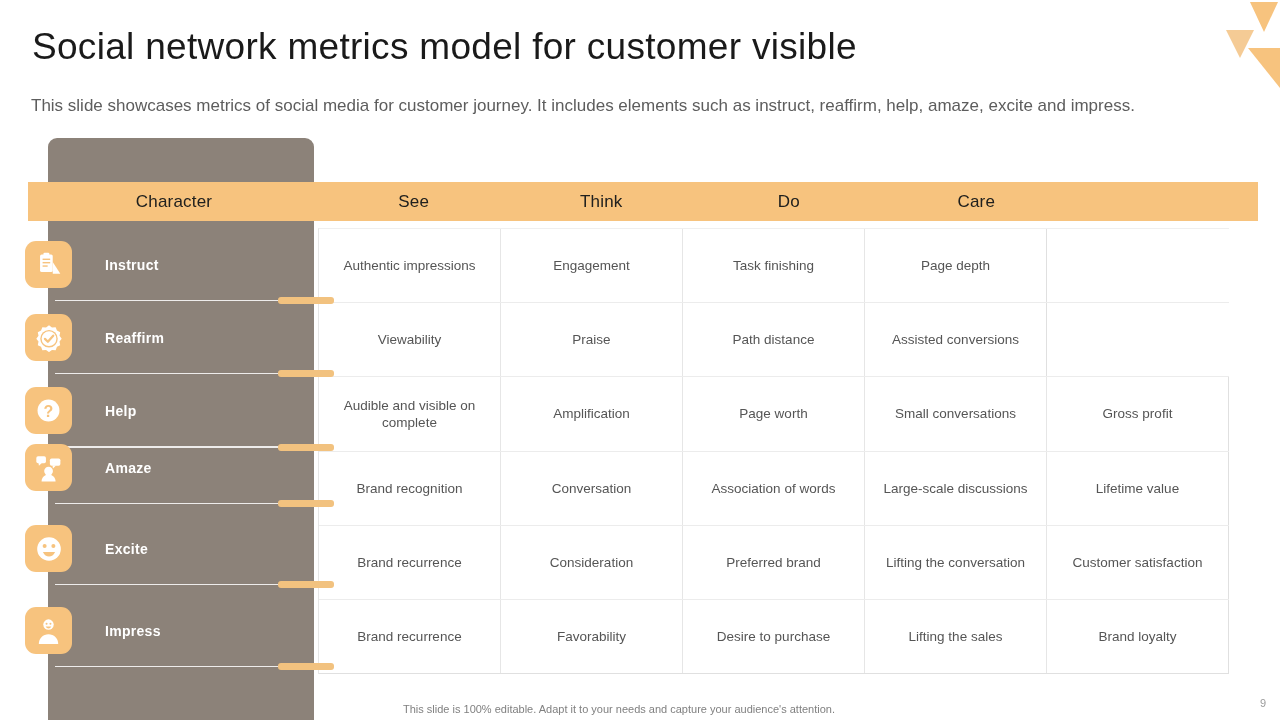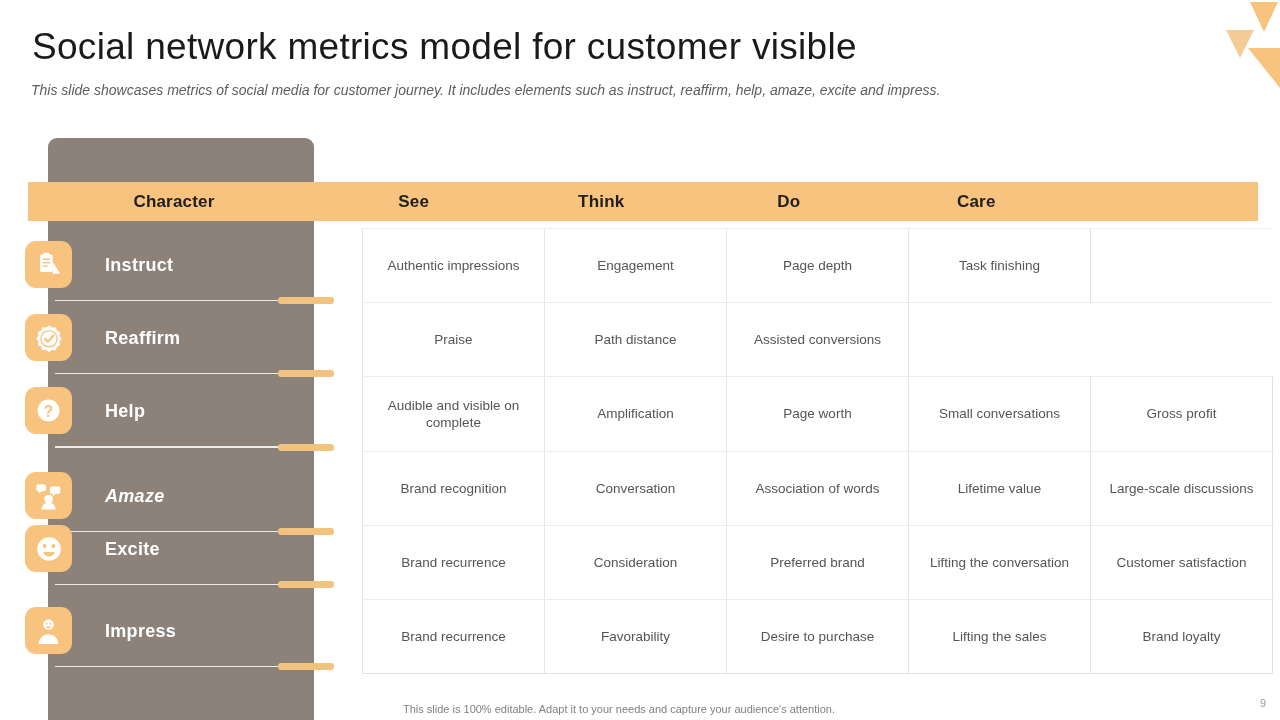--- a/index.html
+++ b/index.html
@@ -32,26 +32,25 @@
     top: 26px;
     font-size: 37px;
     font-weight: 400;
     color: #1a1a1a;
     letter-spacing: 0.3px;
     white-space: nowrap;
   }
   .slide-subtitle {
     position: absolute;
     left: 31px;
-    top: 82px;
-    font-size: 14px;
+    top: 96px;
+    font-size: 17px;
     color: #5d5d5d;
     font-weight: 400;
     white-space: nowrap;
-    font-style: italic;
   }
 
   
   .char-panel {
     position: absolute;
     left: 48px;
     top: 138px;
     width: 266px;
     height: 582px;
     background: #8c8279;
@@ -65,39 +64,38 @@
     top: 182px;
     width: 1230px;
     height: 39px;
     background: #f7c37e;
     display: flex;
     align-items: center;
     z-index: 5;
   }
   .head-cell {
     font-size: 17px;
-    font-weight: bold;
+    font-weight: normal;
     color: #20201e;
     text-align: center;
     letter-spacing: 0.2px;
   }
   .head-cell.character { width: 292px; }
   .head-cell.col       { width: 187.5px; }
 
   
   .table-wrap {
     position: absolute;
     left: 318px;
     top: 228px;
     width: 910px;
     border-left: 1px solid #e6e6e6;
     border-top: 1px solid #efefef;
     z-index: 4;
     background: #fff;
-    margin-left: 44px;
   }
   .t-row {
     display: flex;
     height: 73.2px;
     border-bottom: 1px solid #ececec;
   }
   .t-row:last-child { border-bottom: 1px solid #e0e0e0; }
   .t-cell {
     width: 182px;
     border-right: 1px solid #e6e6e6;
@@ -140,21 +138,21 @@
     border-radius: 11px;
     display: flex;
     align-items: center;
     justify-content: center;
   }
   .char-label {
     position: absolute;
     left: 105px;
     top: 50%;
     transform: translateY(-50%);
-    font-size: 18px;
+    font-size: 14px;
     font-weight: bold;
     color: #ffffff;
     letter-spacing: 0.3px;
   }
   .char-divider {
     position: absolute;
     left: 55px;
     bottom: 0;
     width: 260px;
     height: 1.6px;
@@ -207,41 +205,42 @@
   <div class="head-cell col">See</div>
   <div class="head-cell col">Think</div>
   <div class="head-cell col">Do</div>
   <div class="head-cell col">Care</div>
 </div>
 
 <div class="table-wrap" id="table-wrap">
     <div class="t-row">
       <div class="t-cell">Authentic impressions</div>
       <div class="t-cell">Engagement</div>
+      <div class="t-cell">Task finishing</div>
       <div class="t-cell">Page depth</div>
-      <div class="t-cell">Task finishing</div>
-    </div>
-    <div class="t-row">
+    </div>
+    <div class="t-row">
+      <div class="t-cell">Viewability</div>
       <div class="t-cell">Praise</div>
       <div class="t-cell">Path distance</div>
       <div class="t-cell">Assisted conversions</div>
     </div>
     <div class="t-row">
       <div class="t-cell">Audible and visible on complete</div>
       <div class="t-cell">Amplification</div>
       <div class="t-cell">Page worth</div>
       <div class="t-cell">Small conversations</div>
       <div class="t-cell">Gross profit</div>
     </div>
     <div class="t-row">
       <div class="t-cell">Brand recognition</div>
       <div class="t-cell">Conversation</div>
       <div class="t-cell">Association of words</div>
+      <div class="t-cell">Large-scale discussions</div>
       <div class="t-cell">Lifetime value</div>
-      <div class="t-cell">Large-scale discussions</div>
     </div>
     <div class="t-row">
       <div class="t-cell">Brand recurrence</div>
       <div class="t-cell">Consideration</div>
       <div class="t-cell">Preferred brand</div>
       <div class="t-cell">Lifting the conversation</div>
       <div class="t-cell">Customer satisfaction</div>
     </div>
     <div class="t-row">
       <div class="t-cell">Brand recurrence</div>
@@ -285,21 +284,21 @@
       <div class="char-icon">
         <svg viewBox="0 0 32 32" width="27" height="27">
           <circle cx="16" cy="16" r="13" fill="#ffffff"></circle>
           <text x="16" y="23.5" font-family="Liberation Sans, sans-serif" font-size="19" font-weight="bold" fill="#f7c37e" text-anchor="middle">?</text>
         </svg>
       </div>
       <div class="char-label">Help</div>
       <div class="char-divider"></div>
       <div class="char-connector"></div>
     </div>
-    <div class="char-row" style="top: 231px; font-style: italic;">
+    <div class="char-row" style="top: 203px;">
       <div class="char-icon">
         <svg viewBox="0 0 32 32" width="28" height="28">
           <rect x="1.5" y="2.5" width="11" height="8" rx="2" fill="#ffffff"></rect>
           <polygon points="4,10 8,10 4.5,13.5" fill="#ffffff"></polygon>
           <rect x="17" y="5" width="12" height="8.5" rx="2" fill="#ffffff"></rect>
           <polygon points="20,13 24,13 20.5,16.5" fill="#ffffff"></polygon>
           <circle cx="15.5" cy="19.5" r="5" fill="#ffffff"></circle>
           <path d="M7.5 31.5c0-4.7 3.6-8 8-8s8 3.3 8 8z" fill="#ffffff"></path>
         </svg>
       </div>

